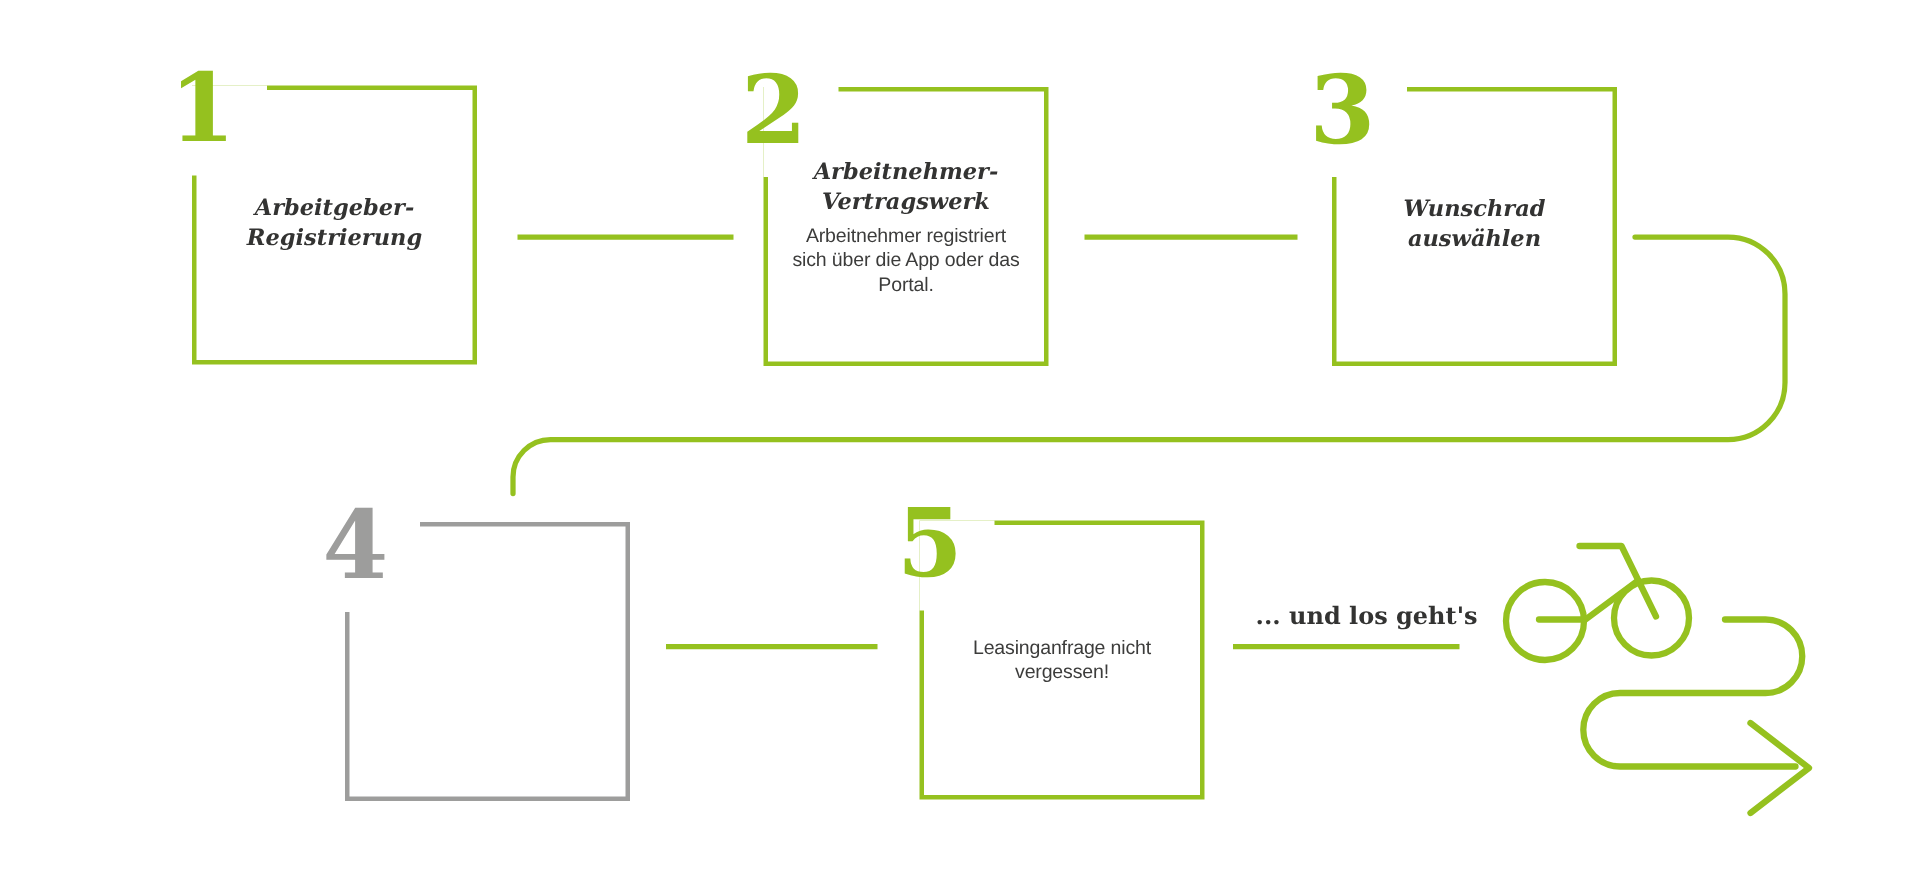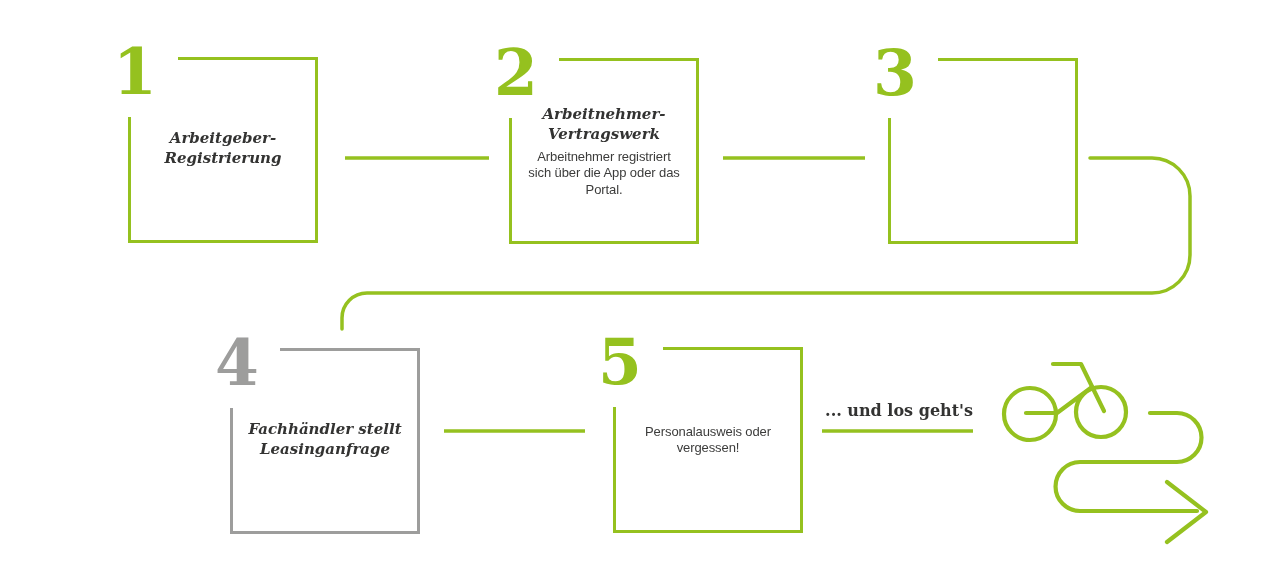--- a/index.html
+++ b/index.html
@@ -30,21 +30,21 @@
     font-family:"DejaVu Serif",serif;font-weight:700;font-size:15px;line-height:20px;
     color:#333332;margin:0 0 5px 0;font-style:italic;
   }
   .bodytext{
     position:relative;z-index:1;white-space:pre-line;
     font-size:13px;line-height:16.5px;letter-spacing:-0.1px;color:#3c3c3b;
   }
   .outro{
     position:absolute;left:800px;top:400px;width:173px;text-align:right;
     font-family:"DejaVu Serif",serif;font-weight:700;font-size:16px;line-height:22px;
-    color:#333332;white-space:nowrap;
+    color:#333332;white-space:nowrap;padding-left:12px;
   }
 </style>
 </head>
 <body>
 
 <div class="canvas">
 
   <svg class="overlay" viewBox="0 0 1280 580">
     <path class="ln" d="M345 158 H489"></path>
     <path class="ln" d="M723 158 H865"></path>
@@ -75,29 +75,29 @@
     <div class="num">2</div>
     <div class="title">Arbeitnehmer-
 Vertragswerk</div>
     <div class="bodytext">Arbeitnehmer registriert
 sich über die App oder das
 Portal.</div>
   </div>
 
   <div class="step" style="left:888px;top:58px;">
     <div class="num">3</div>
+    <div class="title">Wunschrad
+auswählen</div>
   </div>
 
   <div class="step gray" style="left:230px;top:348px;">
     <div class="num">4</div>
-    <div class="title">Fachhändler stellt
-Leasinganfrage</div>
   </div>
 
   <div class="step" style="left:613px;top:347px;">
     <div class="num">5</div>
-    <div class="bodytext">Personalausweis oder
+    <div class="bodytext">Leasinganfrage nicht
 vergessen!</div>
   </div>
 
   <div class="outro">... und los geht's</div>
 
 </div>
 
 </body></html>

